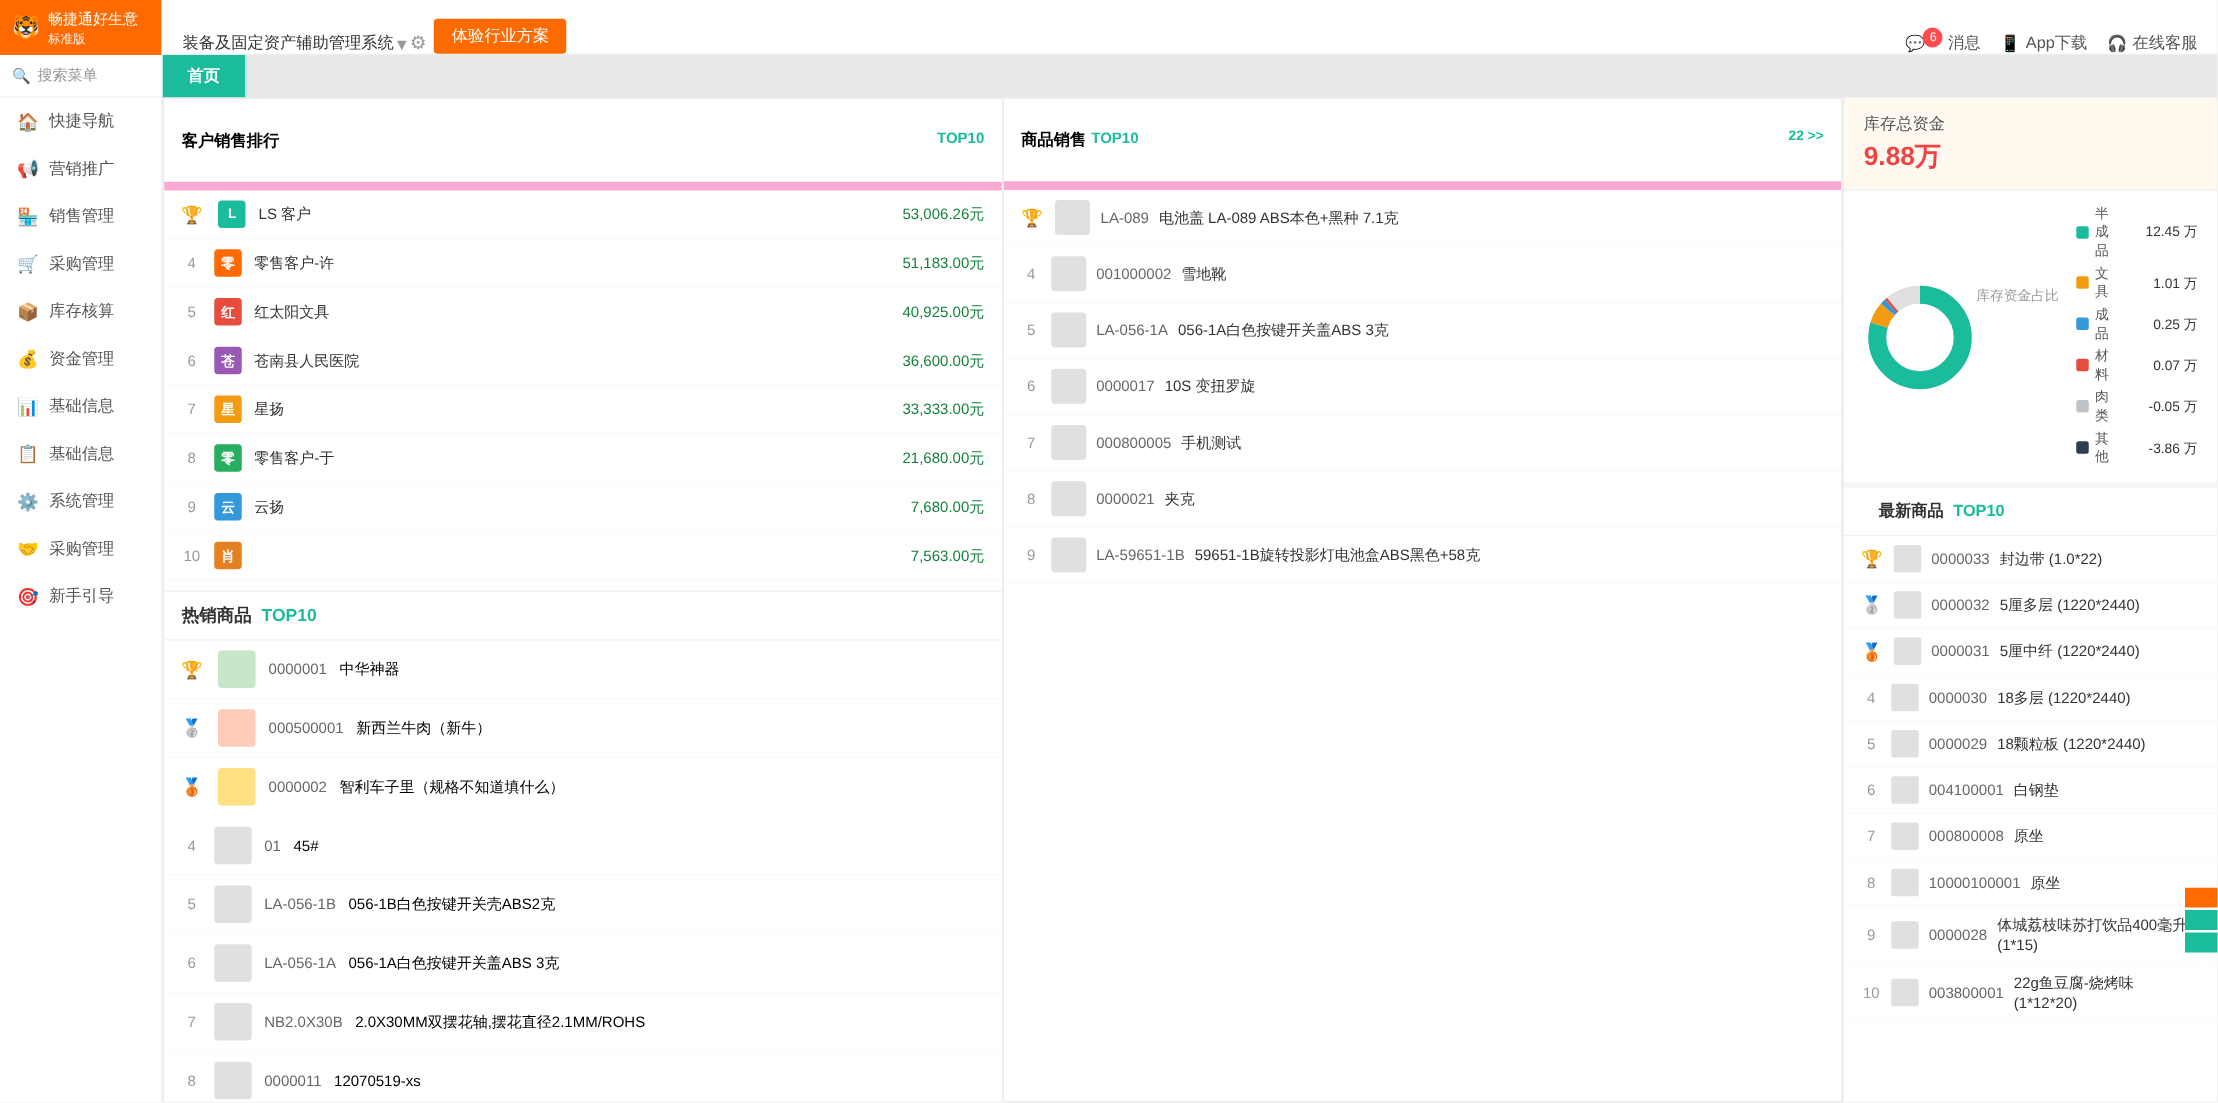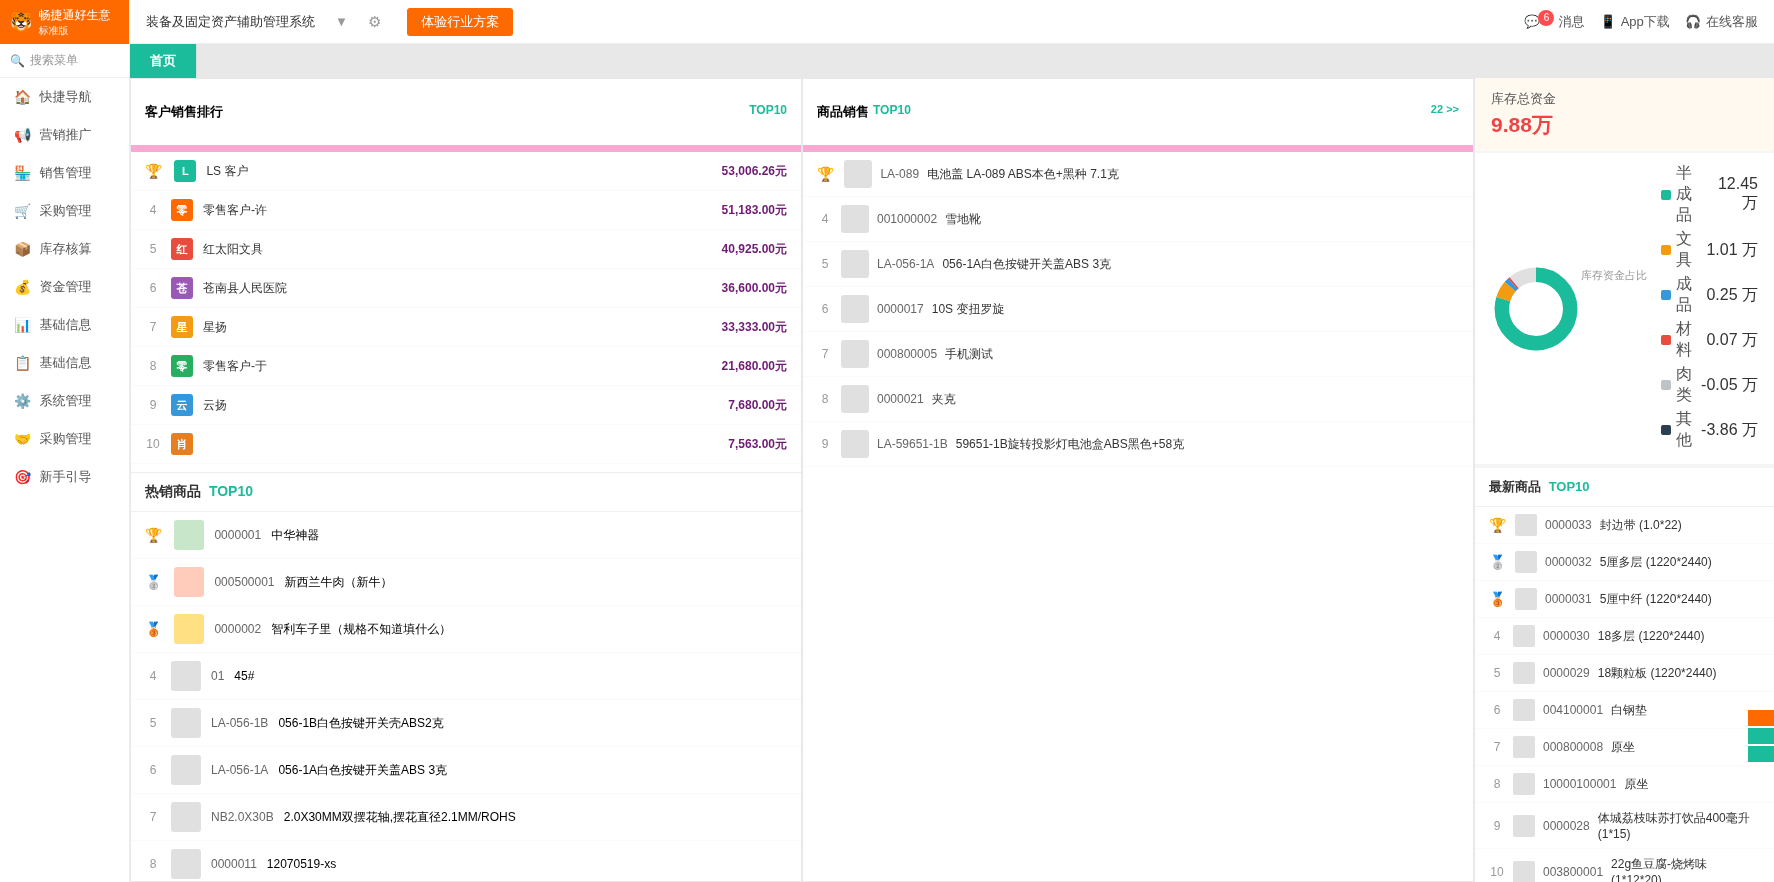--- a/index.html
+++ b/index.html
@@ -57,23 +57,23 @@
       flex-direction: column;
       overflow: hidden;
     }
 
     
     .topbar {
       height: 44px;
       background: #fff;
       border-bottom: 1px solid #eee;
       display: flex;
-      align-items: center;
+      align-items: flex-end;
       padding: 0 16px;
-      gap: 20px;
+      gap: 0;
     }
     .topbar-title {
       font-size: 13px;
       color: #333;
     }
     .topbar-arrow { color: #999; }
     .topbar-gear { color: #999; font-size: 15px; cursor: pointer; }
     .topbar-btn {
       background: #ff6a00;
       color: #fff;
@@ -181,21 +181,21 @@
     .rank-num { width: 16px; color: #999; text-align: center; font-size: 12px; }
     .rank-badge {
       width: 22px; height: 22px;
       border-radius: 3px;
       display: flex; align-items: center; justify-content: center;
       color: #fff;
       font-size: 11px; font-weight: bold;
       flex-shrink: 0;
     }
     .rank-name { flex: 1; color: #333; }
-    .rank-amount { color: #701a75; font-weight: 700; margin-left: auto; }
+    .rank-amount { color: #15803d; font-weight: 400; margin-left: auto; }
     .trophy-icon { color: #ffa500; font-size: 14px; margin-right: 2px; }
 
     
     .product-panel {
       flex: 1;
       min-width: 340px;
       overflow-y: auto;
       border-left: 1px solid #e8e8e8;
     }
     .product-row {
@@ -244,21 +244,21 @@
       display: flex;
       gap: 14px;
       align-items: center;
     }
     .donut-chart {
       width: 90px; height: 90px;
       flex-shrink: 0;
     }
     .legend-list {
       flex: 1;
-      font-size: 16px;
+      font-size: 11px;
     }
     .legend-item {
       display: flex;
       align-items: center;
       gap: 5px;
       margin-bottom: 3px;
     }
     .legend-dot {
       width: 10px; height: 10px;
       border-radius: 2px;
@@ -272,21 +272,21 @@
       padding: 4px 0;
     }
 
     
     .new-products-panel {
       background: #fff;
       flex: 1;
       overflow-y: auto;
     }
     .new-products-header {
-      padding: 10px 14px;
+      padding: 10px 28px;
       font-size: 13px;
       font-weight: bold;
       color: #333;
       border-bottom: 1px solid #f0f0f0;
     }
     .new-products-header .top10-label {
       color: #1abc9c;
       margin-left: 4px;
     }
     .new-product-row {

